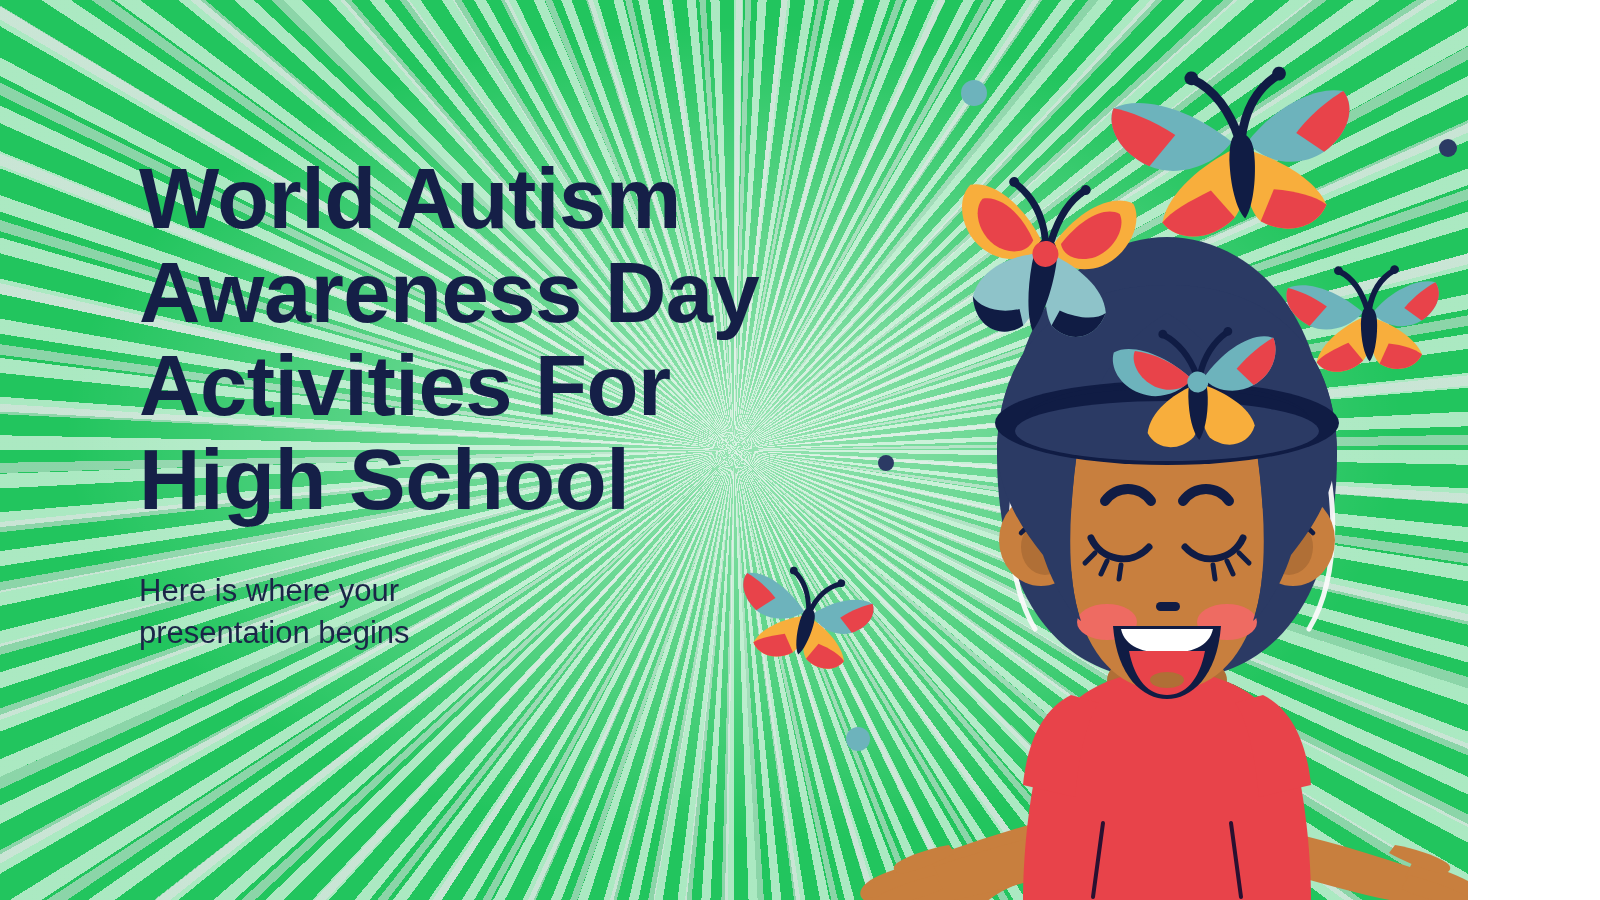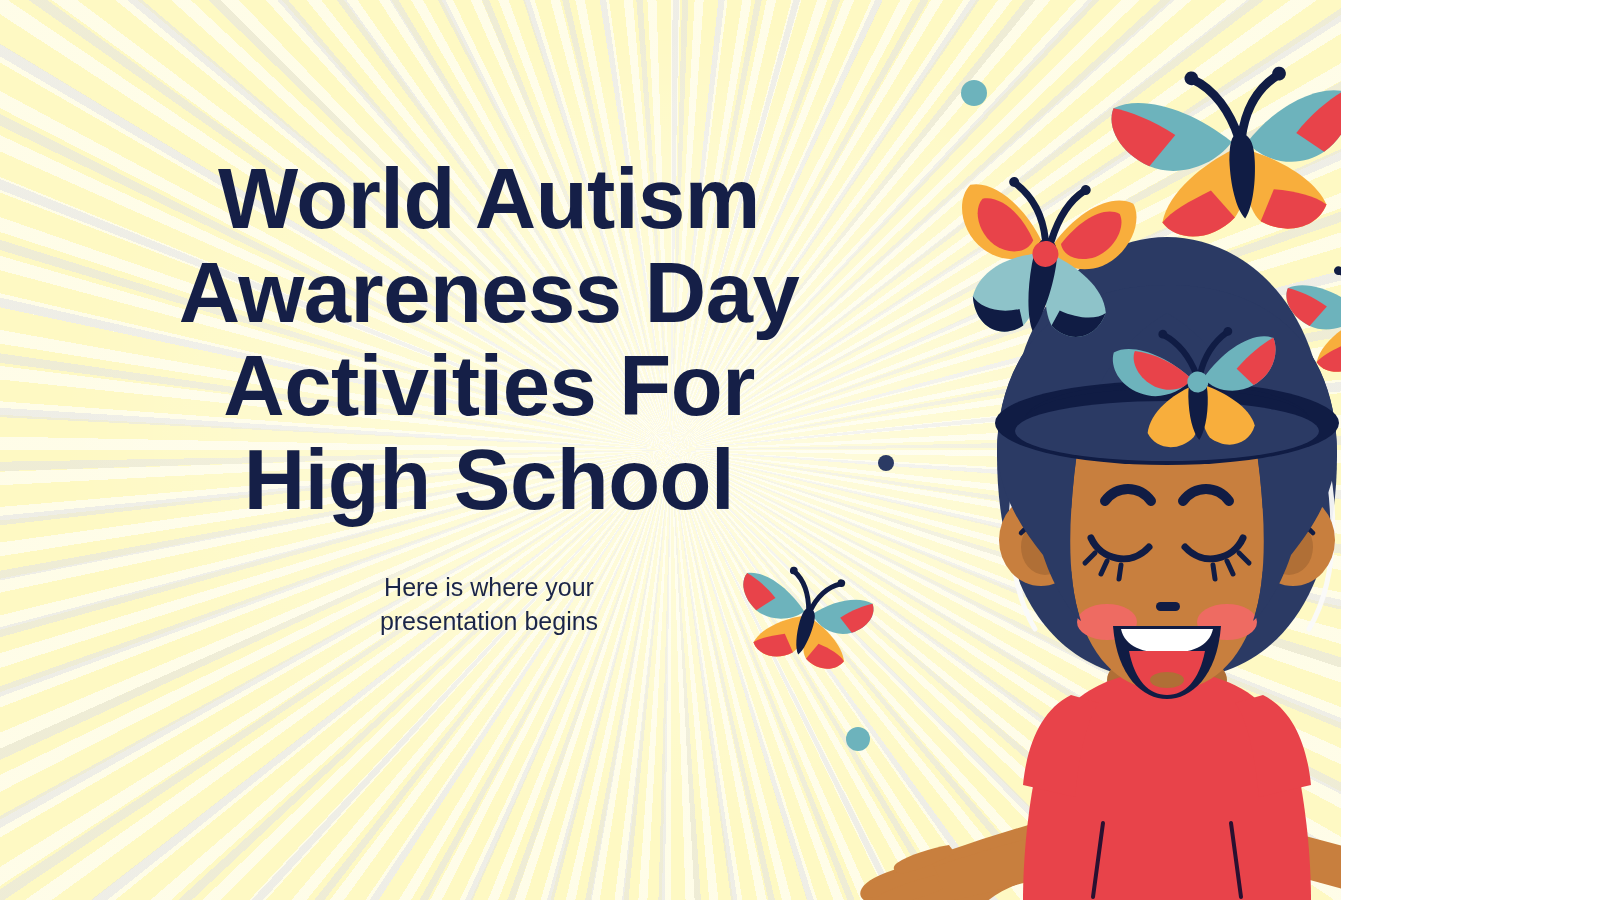--- a/index.html
+++ b/index.html
@@ -2,26 +2,25 @@
 <html><head>
 <meta charset="utf-8">
 <style>
   html, body {
     margin: 0;
     padding: 0;
     background: #ffffff;
   }
   #slide {
     position: relative;
-    width: 1341px;
+    width: 1468px;
     height: 900px;
     overflow: hidden;
-    background: #fef9c3;
+    background: #22c55e;
     font-family: "Liberation Sans", sans-serif;
-    text-align: center;
   }
 
   
   .rays {
     position: absolute;
     left: 50%;
     top: 50%;
     width: 2600px;
     height: 2600px;
     transform: translate(-50%, -50%);
@@ -67,21 +66,21 @@
     font-size: 85px;
     line-height: 1.1;
     font-weight: 700;
     letter-spacing: -0.5px;
     white-space: pre-line;
   }
   .subtitle {
     margin: 0;
     padding-top: 44px;
     color: #1B2548;
-    font-size: 25px;
+    font-size: 31px;
     line-height: 1.36;
     font-weight: 400;
     white-space: pre-line;
   }
 
   
   .dot {
     position: absolute;
     border-radius: 50%;
     z-index: 4;

